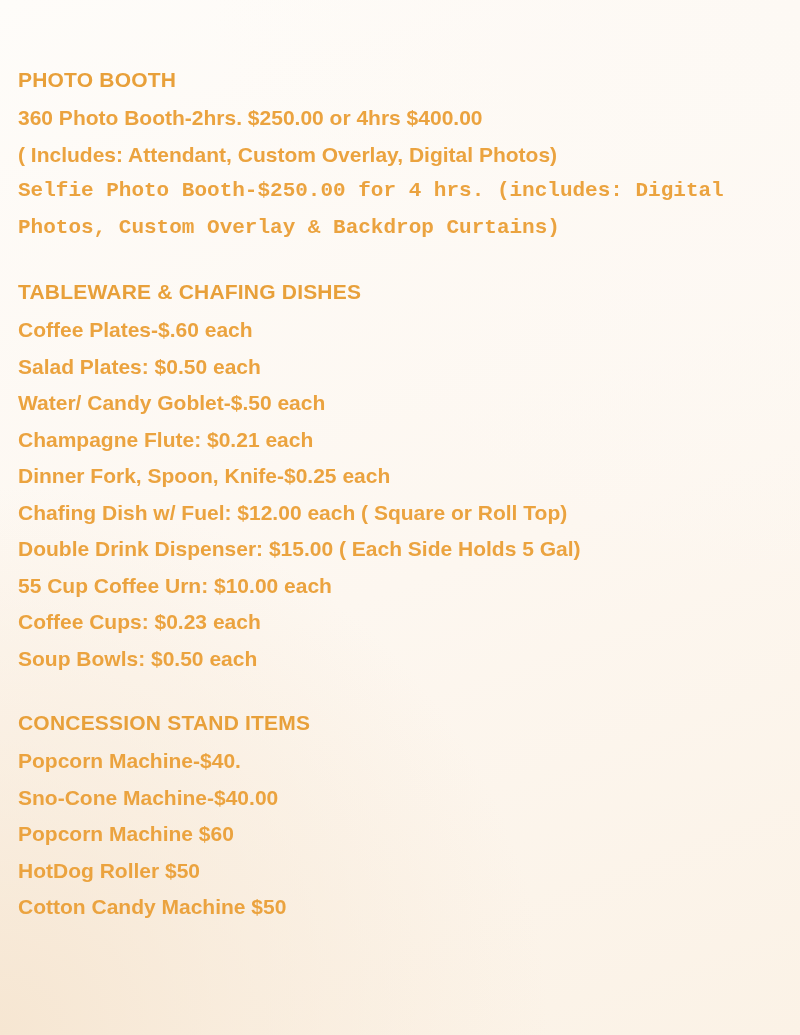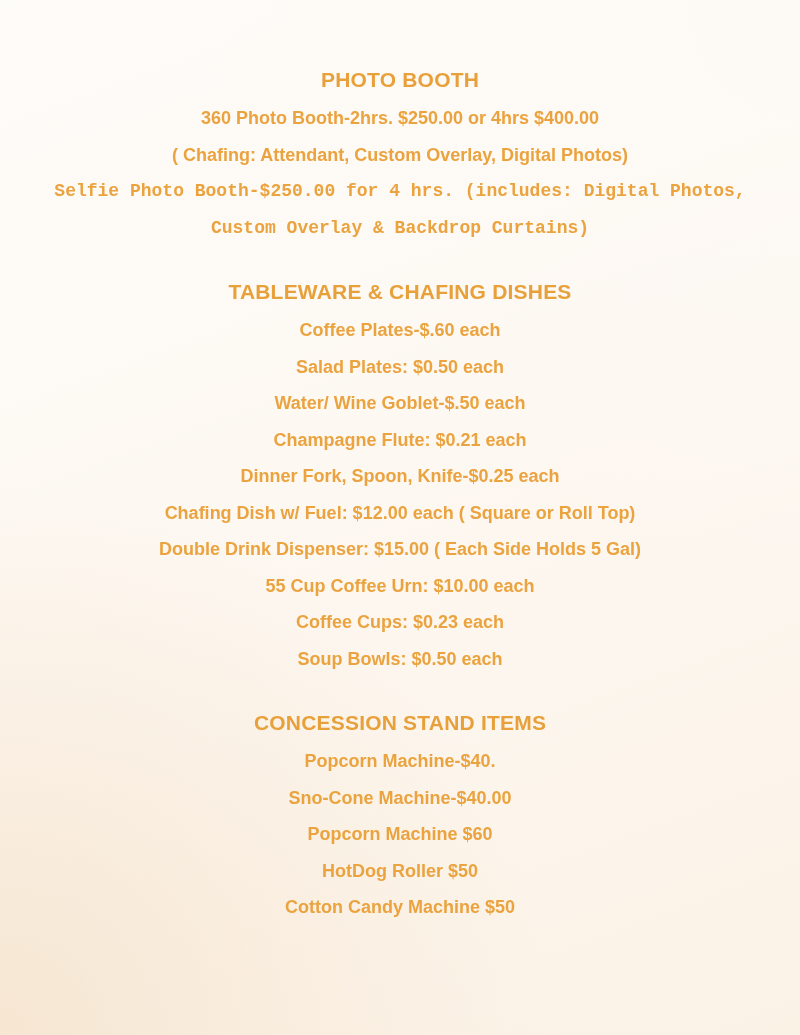--- a/index.html
+++ b/index.html
@@ -23,67 +23,67 @@
       radial-gradient(circle at 100% 0%, #fdf9f4 0%, rgba(253,249,244,0) 45%),
       linear-gradient(160deg, #fefcf9 0%, #fdf7f0 55%, #fbf2e6 100%);
     pointer-events: none;
   }
   .page {
     position: relative;
     width: 800px;
     height: 1035px;
     box-sizing: border-box;
     padding: 62px 18px 20px 18px;
-    text-align: center;
+    text-align: left;
   }
   .section {
     margin: 0;
   }
   .section + .section {
     margin-top: 28px;
   }
   .heading {
     color: #e8a03a;
     font-weight: bold;
     font-size: 21px;
     letter-spacing: 0.2px;
     line-height: 36px;
     margin-bottom: 2px;
   }
   .line {
     color: #eba33f;
     font-weight: bold;
-    font-size: 18px;
+    font-size: 21px;
     line-height: 36.5px;
     white-space: nowrap;
   }
   .line.wrap {
     white-space: normal;
     font-family: Liberation Mono, monospace;
   }
 </style>
 </head>
 <body>
 
 <div class="bg-wash"></div>
 
 <div class="page">
 
   <div class="section">
     <div class="heading">PHOTO BOOTH</div>
     <div class="line">360 Photo Booth-2hrs. $250.00 or 4hrs $400.00</div>
-    <div class="line">( Chafing: Attendant, Custom Overlay, Digital Photos)</div>
+    <div class="line">( Includes: Attendant, Custom Overlay, Digital Photos)</div>
     <div class="line wrap">Selfie Photo Booth-$250.00 for 4 hrs. (includes: Digital Photos, Custom Overlay &amp; Backdrop Curtains)</div>
   </div>
 
   <div class="section">
     <div class="heading">TABLEWARE &amp; CHAFING DISHES</div>
     <div class="line">Coffee Plates-$.60 each</div>
     <div class="line">Salad Plates: $0.50 each</div>
-    <div class="line">Water/ Wine Goblet-$.50 each</div>
+    <div class="line">Water/ Candy Goblet-$.50 each</div>
     <div class="line">Champagne Flute: $0.21 each</div>
     <div class="line">Dinner Fork, Spoon, Knife-$0.25 each</div>
     <div class="line">Chafing Dish w/ Fuel: $12.00 each ( Square or Roll Top)</div>
     <div class="line">Double Drink Dispenser: $15.00 ( Each Side Holds 5 Gal)</div>
     <div class="line">55 Cup Coffee Urn: $10.00 each</div>
     <div class="line">Coffee Cups: $0.23 each</div>
     <div class="line">Soup Bowls: $0.50 each</div>
   </div>
 
   <div class="section">

